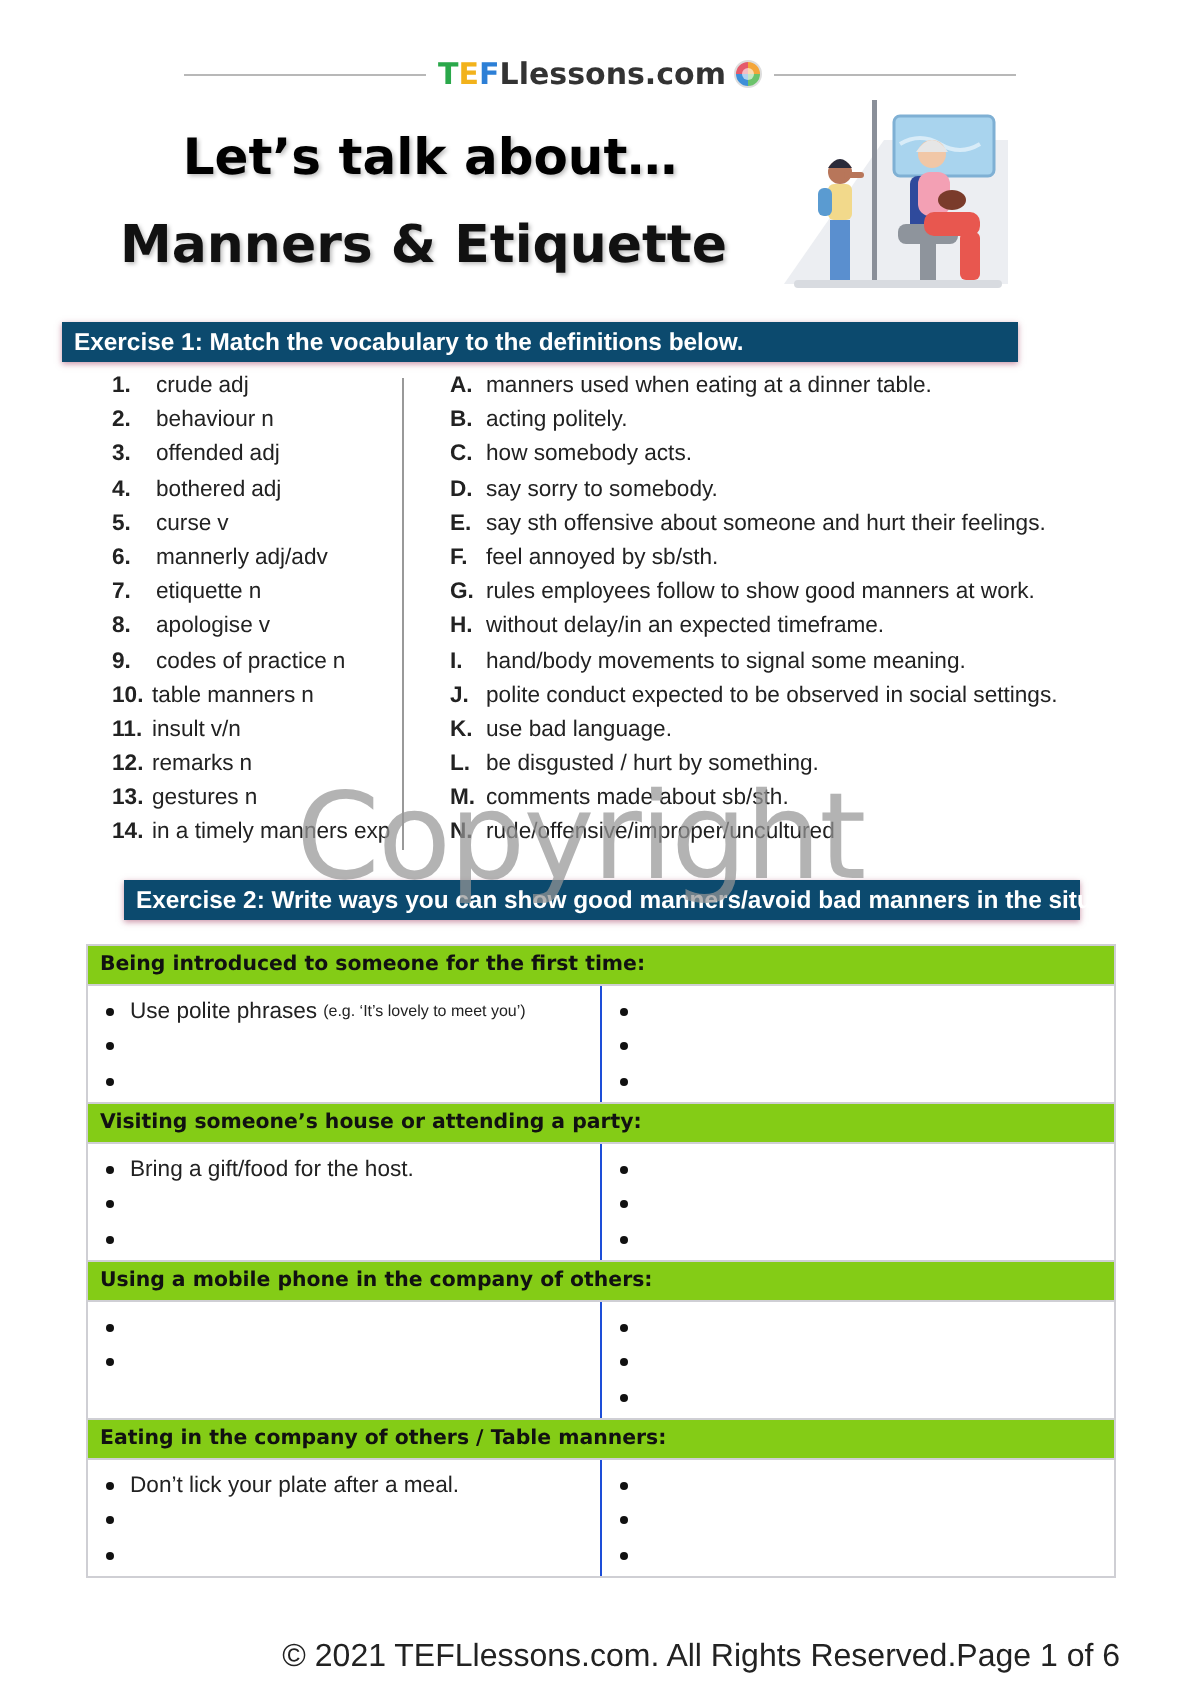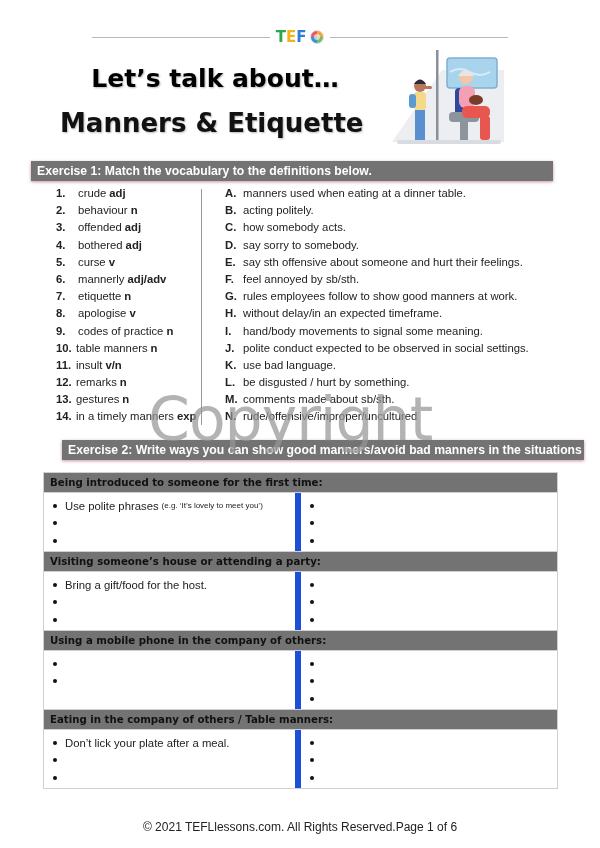--- a/index.html
+++ b/index.html
@@ -13,57 +13,58 @@
   .globe { width: 14px; height: 14px; border-radius: 50%; margin-left: 4px;
            background: conic-gradient(#f4a63a 0 25%, #6cc36b 25% 50%, #3d8fd8 50% 75%, #e55a6b 75% 100%);
            border: 1px solid #ddd; position: relative; }
   .globe::after { content: ""; position: absolute; inset: 3px; border-radius: 50%; background: #fff; opacity: .6; }
 
   .title1 { position: absolute; top: 64px; left: 60px; width: 310px; text-align: center; font-family: "DejaVu Sans", sans-serif; font-weight: bold; font-size: 25px; color: #000000; text-shadow: 1px 1px 2px #bbb; }
   .title2 { position: absolute; top: 108px; left: 60px; width: 370px; font-family: "DejaVu Sans", sans-serif; font-weight: bold; font-size: 26px; color: #111; text-shadow: 1px 1px 2px #bbb; }
 
   .illus { position: absolute; top: 50px; left: 392px; width: 112px; height: 98px; }
 
-  .ex-bar { position: absolute; left: 31px; width: 522px; height: 20px; background: #737373; color: #fff; font-weight: bold; font-size: 12.2px; padding: 3px 6px; box-shadow: 0 1px 3px rgba(150,40,80,.5); white-space: nowrap; }
+  .ex-bar { position: absolute; left: 31px; width: 478px; height: 20px; background: #0c4a6e; color: #fff; font-weight: bold; font-size: 12.2px; padding: 3px 6px; box-shadow: 0 1px 3px rgba(150,40,80,.5); white-space: nowrap; }
   #ex1 { top: 161px; }
   #ex2 { top: 440px; margin-left: 31px; }
 
   .vocab { position: absolute; top: 187px; left: 56px; width: 146px; }
   .vrow { height: 17.2px; font-size: 11.3px; white-space: nowrap; display: flex; }
   .vnum { font-weight: bold; width: 22px; display: inline-block; }
   .vnum.wide { width: 20px; }
-  .pos { font-weight: bold; margin-left: 3px; }
+  .pos { font-weight: normal; margin-left: 3px; }
   .divider { position: absolute; top: 189px; left: 201px; width: 1px; height: 236px; background: #999; }
   .defs { position: absolute; top: 187px; left: 225px; width: 330px; }
   .drow { height: 17.2px; font-size: 11.3px; white-space: nowrap; display: flex; }
   .dlet { font-weight: bold; width: 18px; display: inline-block; }
 
   .watermark { position: absolute; top: 384px; left: 148px; font-family: "DejaVu Sans", sans-serif; font-size: 60px; color: rgba(150,150,150,0.72); letter-spacing: -1px; pointer-events: none; }
 
   .tbl { position: absolute; top: 472px; left: 43px; width: 515px; border: 1px solid #cfcfd4; border-bottom: none; }
-  .sec-head { height: 20px; background: #737373; border-bottom: 1px solid #cfcfd4; font-family: "DejaVu Sans", sans-serif; font-weight: bold; font-size: 10.2px; padding: 4px 6px; color: #111; }
+  .sec-head { height: 20px; background: #84cc16; border-bottom: 1px solid #cfcfd4; font-family: "DejaVu Sans", sans-serif; font-weight: bold; font-size: 10.2px; padding: 4px 6px; color: #111; }
   .sec-body { display: flex; border-bottom: 1px solid #cfcfd4; height: 59px; }
   .col { padding: 4px 6px 0 6px; }
-  .col.left { width: 257px; border-right: 6px solid #1d4ed8; }
+  .col.left { width: 257px; border-right: 1px solid #1d4ed8; }
   .col.right { flex: 1; }
   .bl { height: 17.5px; font-size: 11.3px; display: flex; align-items: center; white-space: nowrap; }
   .dot { width: 4px; height: 4px; border-radius: 50%; background: #111; margin: 0 8px 0 3px; flex: none; }
   .ex-small { font-size: 8px; margin-left: 3px; }
 
-  .footer { position: absolute; top: 820px; left: 40px; width: 520px; display: flex; justify-content: center; font-size: 12px; color: #222; }
+  .footer { position: absolute; top: 820px; left: 40px; width: 520px; display: flex; justify-content: flex-end; font-size: 16px; color: #222; }
 </style>
 </head>
 <body>
 
 <div class="brand-row">
   <div class="brand-line"></div>
   <div class="brand">
     <span class="t">T</span>
       <span class="e">E</span>
       <span class="f">F</span>
+      <span>Llessons.com</span>
     <span class="globe"></span>
   </div>
   <div class="brand-line"></div>
 </div>
 
 <div class="title1">Let’s talk about…</div>
 <div class="title2">Manners &amp; Etiquette</div>
 
 <svg class="illus" viewBox="0 0 112 98">
   <polygon points="0,92 50,20 112,20 112,92" fill="#eceef2"></polygon>

